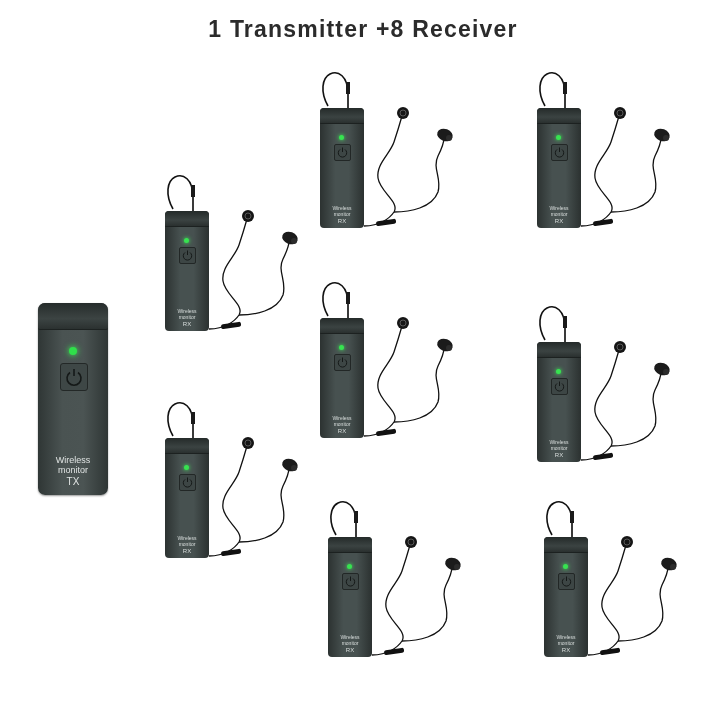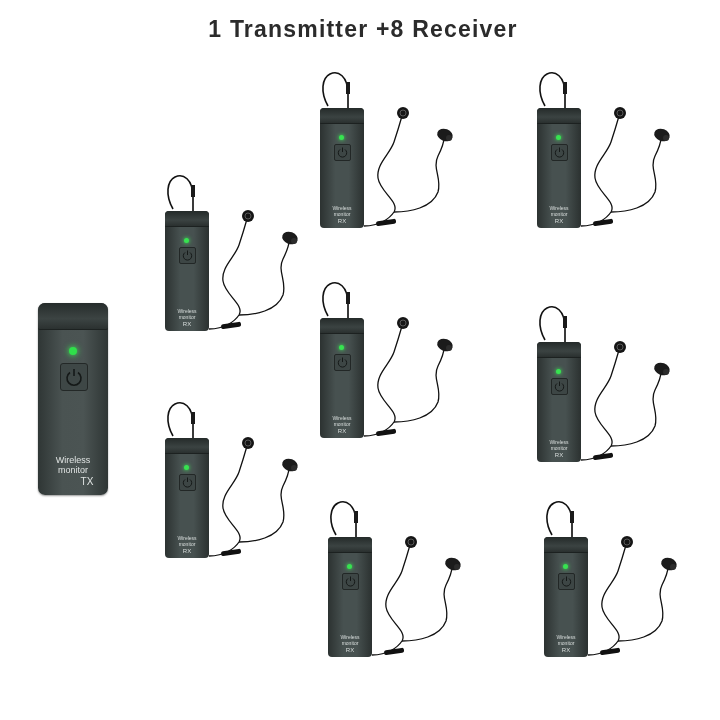--- a/index.html
+++ b/index.html
@@ -32,21 +32,21 @@
   <div class="cap"></div>
   <div class="led"></div>
   <div class="btn">
     <svg width="26" height="26" viewBox="0 0 26 26" style="left:0;top:0">
       <path d="M9 8.5 A7 7 0 1 0 17 8.5" fill="none" stroke="#151918" stroke-width="1.6"></path>
       <line x1="13" y1="5" x2="13" y2="12" stroke="#151918" stroke-width="1.6"></line>
     </svg>
   </div>
   <div class="lbl" style="top:152px;">Wireless</div>
   <div class="lbl" style="top:162px;">monitor</div>
-  <div class="lbl" style="top:174px;font-size:10px;margin-left:14px;">TX</div>
+  <div class="lbl" style="top:174px;font-size:10px;">TX</div>
 </div>
 
 <div id="rx-container">
     <div class="device" style="left: 165px; top: 211px;">
     <svg width="150" height="160" viewBox="0 0 150 160" style="left:0;top:-40px">
 
       <path d="M28 26 C28 8 18 2 10 6 C2 10 0 24 8 38" fill="none" stroke="#111" stroke-width="1.6"></path>
       <rect x="26" y="14" width="4" height="12" fill="#1a1a1a"></rect>
       <rect x="27" y="26" width="2" height="14" fill="#3a3a3a"></rect>
 

